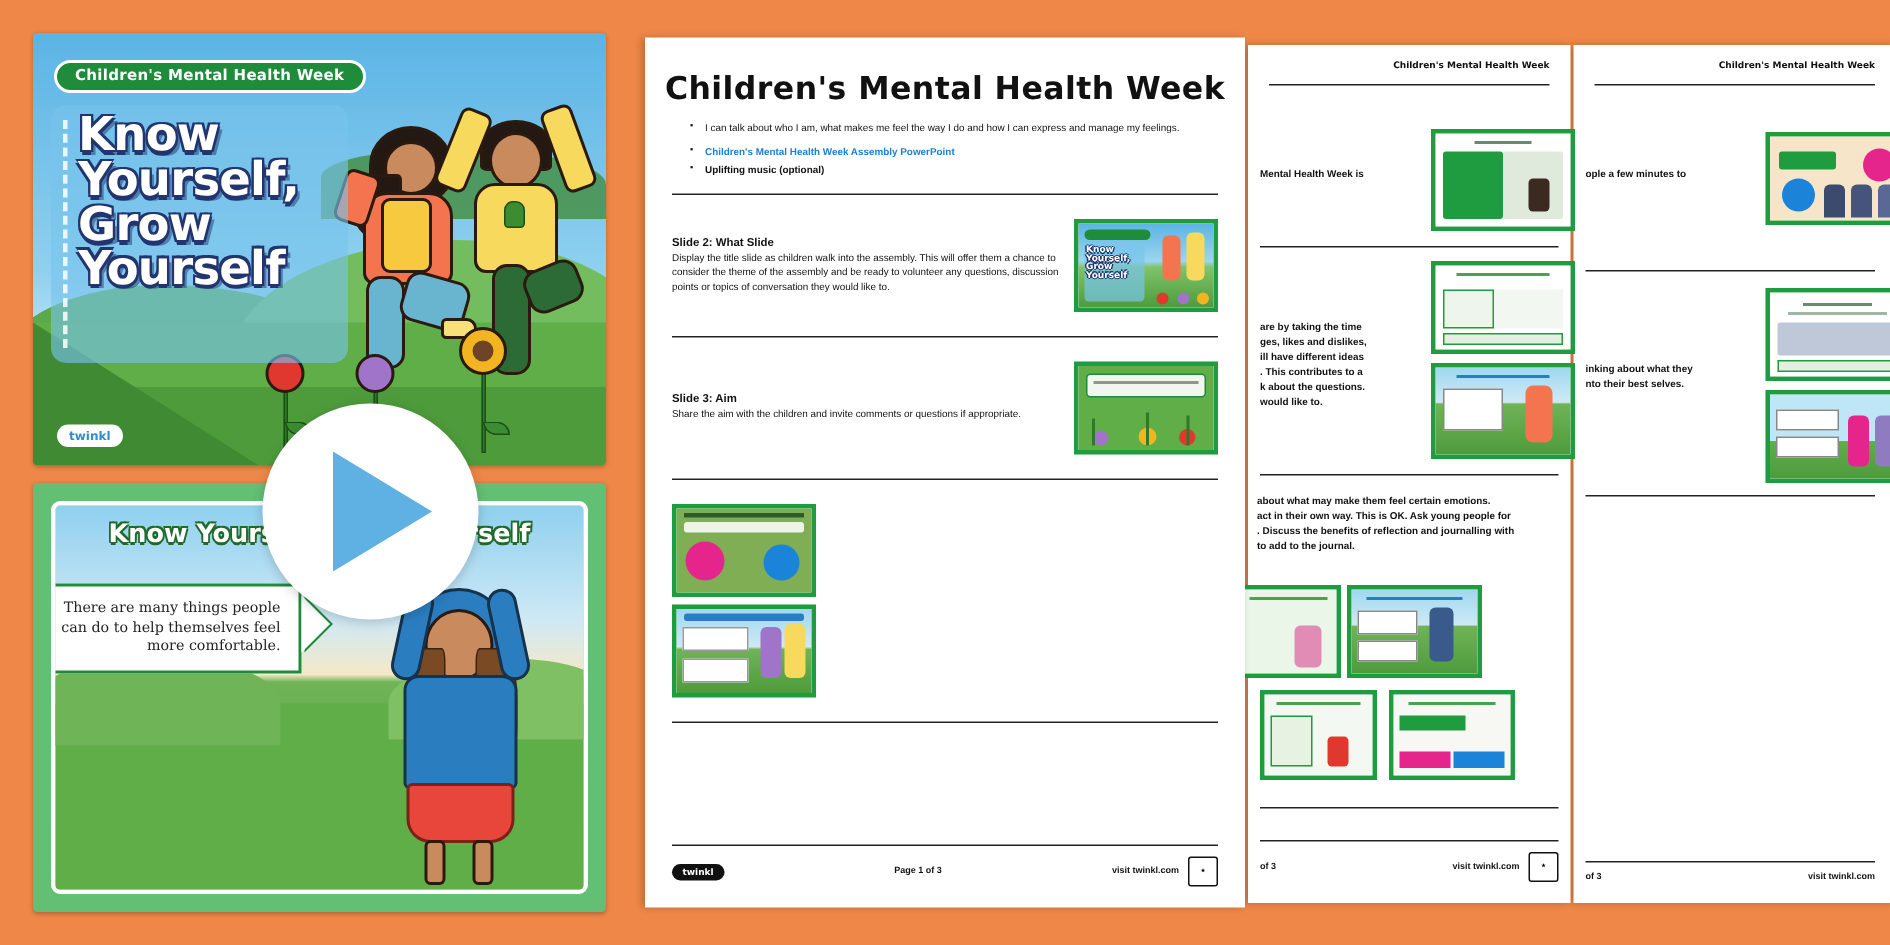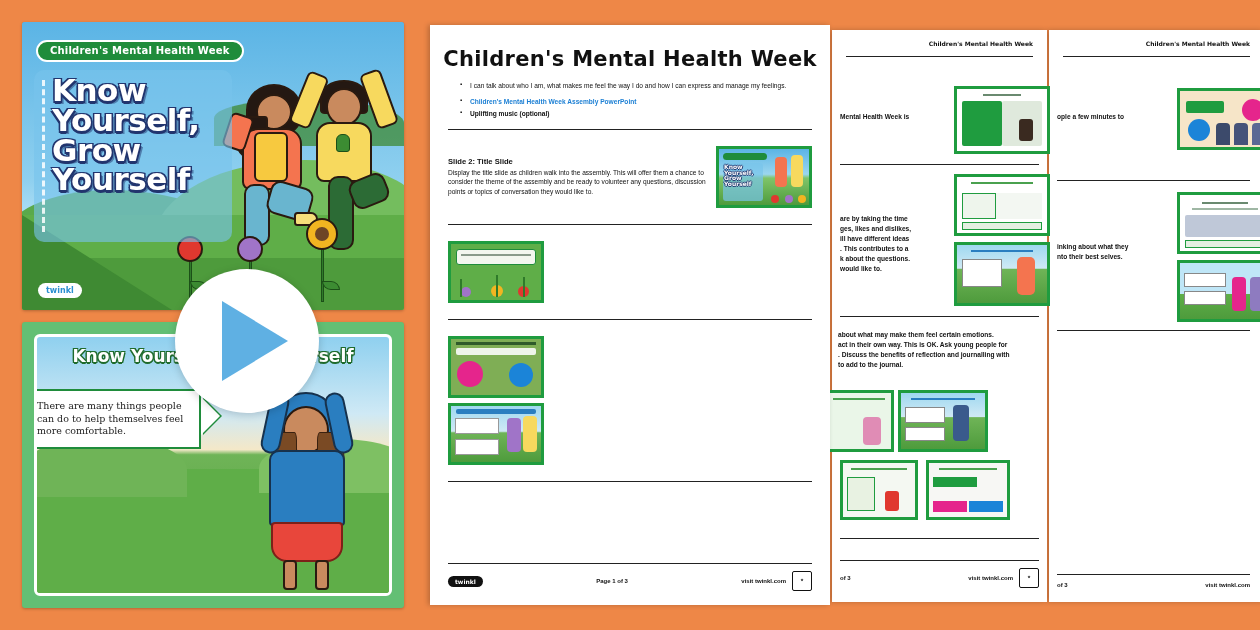--- a/index.html
+++ b/index.html
@@ -93,20 +93,21 @@
   .bs-title {
     position:absolute; left:0; right:0; top: 9px; text-align:center;
     font-family: "DejaVu Sans", sans-serif; font-size: 17px; font-weight:bold; color:#fff;
     text-shadow: -1.2px -1.2px 0 #1f6b2c, 1.2px -1.2px 0 #1f6b2c, -1.2px 1.2px 0 #1f6b2c, 1.2px 1.2px 0 #1f6b2c, 0 2px 0 #1f6b2c;
   }
   .speech {
     position:absolute; left: -14px; top: 52px; width: 178px;
     background:#fff; border: 2px solid #1f8c3b;
     padding: 9px 12px; font-size: 9.5px; line-height: 1.32; color:#222;
     font-family: "DejaVu Serif", serif;
+    text-align: right;
   }
   .speech:after {
     content:""; position:absolute; right:-21px; top: 6px;
     border: 19px solid transparent; border-left-color:#fff; border-right-width:0;
     filter: drop-shadow(2px 0 0 #1f8c3b);
   }
   .greenbox {
     position:absolute; left: 44px; bottom: 36px; width: 180px;
     background:#1f8c3b; border:2.5px solid #fff; border-radius: 12px;
     padding: 9px 12px; color:#fff; font-size: 9.5px; line-height: 1.34;
@@ -430,41 +431,45 @@
         <ul class="doc-ul">
           <li><span class="lnk">Children's Mental Health Week Assembly PowerPoint</span></li>
           <li class="bold-li">Uplifting music (optional)</li>
         </ul>
       </div>
 
       <div class="hr"></div>
 
       <div class="slide-row">
         <div class="txt">
-          <h4>Slide 2: Title Slide</h4>
+          <h4>Slide 2: What Slide</h4>
           <p>Display the title slide as children walk into the assembly. This will offer them a chance to consider the theme of the assembly and be ready to volunteer any questions, discussion points or topics of conversation they would like to.</p>
         </div>
         <div class="thumb-col">
           <div class="thumb">
             <div style="position:absolute; inset:0; background:linear-gradient(#5bb4e5 0%, #9bd6ef 45%, #7fc46a 52%, #4e9b3c 100%);"></div>
             <div style="position:absolute; left:4px; top:4px; width:44px; height:7px; background:#1f8c3b; border-radius:4px;"></div>
             <div style="position:absolute; left:4px; top:14px; width:40px; height:38px; background:rgba(120,196,235,.7); border-radius:3px;"></div>
             <div style="position:absolute; left:5px; top:15px; font-size:6px; font-weight:bold; color:#fff; line-height:.98; font-family:'DejaVu Sans',sans-serif; text-shadow:0 1px 0 #22356e,1px 0 0 #22356e,-1px 0 0 #22356e,0 -1px 0 #22356e;">Know<br>Yourself,<br>Grow<br>Yourself</div>
             <div style="position:absolute; right:22px; top:8px; width:12px; height:30px; background:#f4744f; border-radius:4px;"></div>
             <div style="position:absolute; right:6px; top:6px; width:12px; height:32px; background:#f7d95e; border-radius:4px;"></div>
             <div style="position:absolute; right:30px; bottom:2px; width:8px; height:8px; background:#e0382f; border-radius:50%;"></div>
             <div style="position:absolute; right:16px; bottom:2px; width:8px; height:8px; background:#a074c8; border-radius:50%;"></div>
             <div style="position:absolute; right:3px; bottom:2px; width:8px; height:8px; background:#f2b521; border-radius:50%;"></div>
           </div>
         </div>
       </div>
 
       <div class="hr"></div>
 
       <div class="slide-row">
+        <div class="txt">
+          <h4>Slide 3: Aim</h4>
+          <p>Share the aim with the children and invite comments or questions if appropriate.</p>
+        </div>
         <div class="thumb-col">
           <div class="thumb">
             <div style="position:absolute; inset:0; background:#5fae48;"></div>
             <div style="position:absolute; left:5px; top:5px; right:5px; height:16px; background:#f3f6ee; border:1px solid #1f8c3b; border-radius:3px;"></div>
             <div style="position:absolute; left:10px; top:10px; right:10px; height:2px; background:#8a9a8a;"></div>
             <div style="position:absolute; left:10px; bottom:3px; width:10px; height:10px; background:#a074c8; border-radius:50%;"></div>
             <div style="position:absolute; left:9px; bottom:3px; width:2px; height:18px; background:#2f7a2a;"></div>
             <div style="position:absolute; left:40px; bottom:3px; width:12px; height:12px; background:#f2b521; border-radius:50%;"></div>
             <div style="position:absolute; left:45px; bottom:3px; width:2px; height:22px; background:#2f7a2a;"></div>
             <div style="position:absolute; right:12px; bottom:3px; width:11px; height:11px; background:#e0382f; border-radius:50%;"></div>

